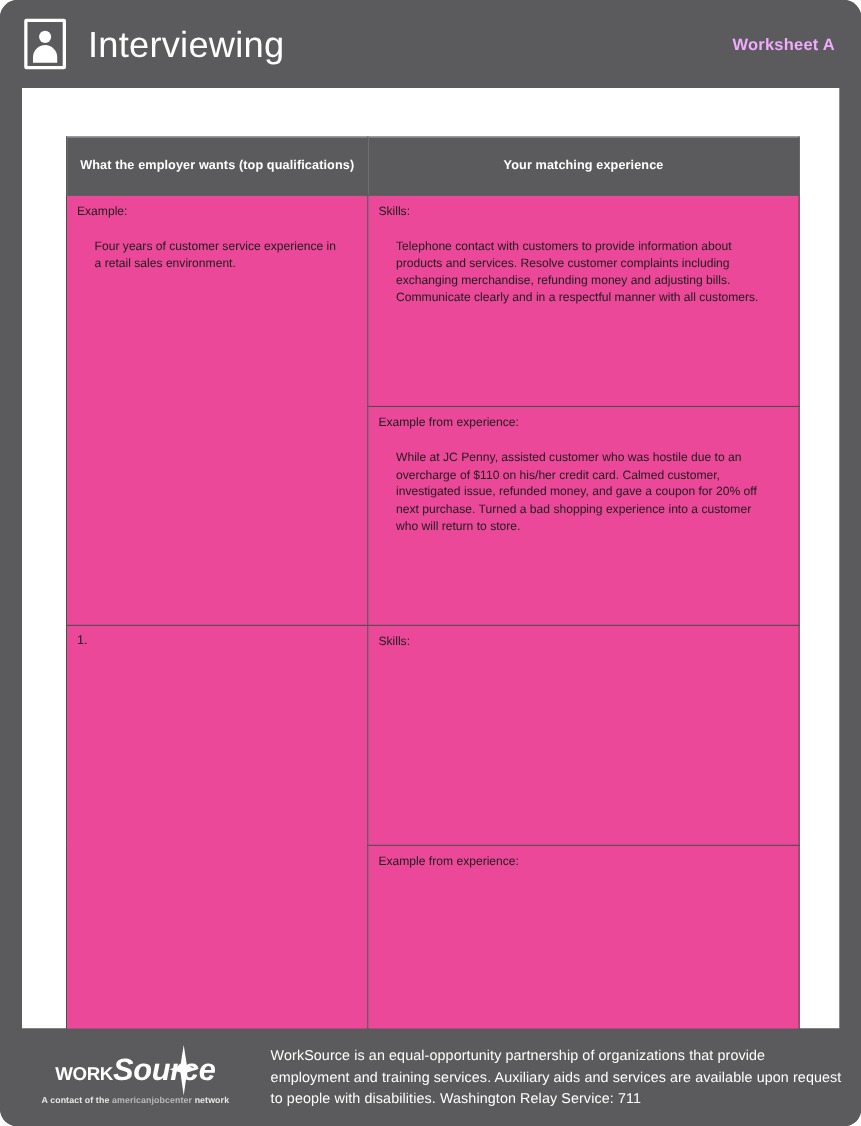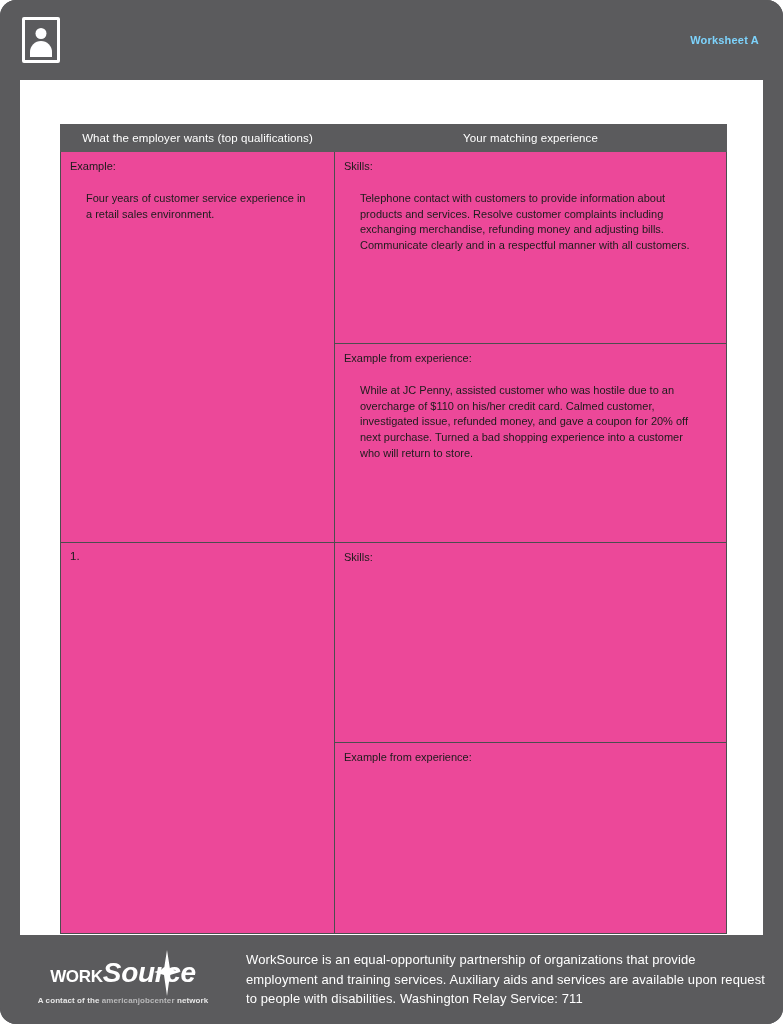--- a/index.html
+++ b/index.html
@@ -78,22 +78,22 @@
     margin-left: 20px;
     color: #ffffff;
     font-size: 33px;
     font-weight: 400;
     letter-spacing: 0.2px;
     line-height: 1;
   }
   .header-right {
     margin-left: auto;
     margin-right: 24px;
-    color: #7dd3fc;
-    font-size: 11px;
+    color: #f0abfc;
+    font-size: 15px;
     font-weight: bold;
     letter-spacing: 0.2px;
   }
 
   
   .sheet {
     position: absolute;
     left: 20px;
     top: 80px;
     width: 743px;
@@ -110,23 +110,23 @@
     border-collapse: collapse;
     table-layout: fixed;
   }
   .wtable col.c1 { width: 274px; }
   .wtable col.c2 { width: 392px; }
 
   .wtable th {
     background: #5b5b5d;
     color: #ffffff;
     font-size: 11.5px;
-    font-weight: normal;
+    font-weight: bold;
     text-align: center;
-    padding: 7px 4px;
+    padding: 20px 4px;
     border: 1px solid #5b5b5d;
     letter-spacing: 0.1px;
   }
   .wtable td {
     border: 1.5px solid #4d4d4f;
     vertical-align: top;
     padding: 7px 8px 7px 9px;
     background: #ec4899;
   }
   .cell-label {
@@ -220,20 +220,21 @@
 
 <div class="page">
 
   <div class="header">
     <div class="badge-icon">
       <div class="badge-inner">
         <div class="badge-head"></div>
         <div class="badge-body"></div>
       </div>
     </div>
+    <div class="header-title">Interviewing</div>
     <div class="header-right">Worksheet A</div>
   </div>
 
   <div class="sheet">
 
     <table class="wtable">
       <colgroup>
         <col class="c1">
         <col class="c2">
       </colgroup>

